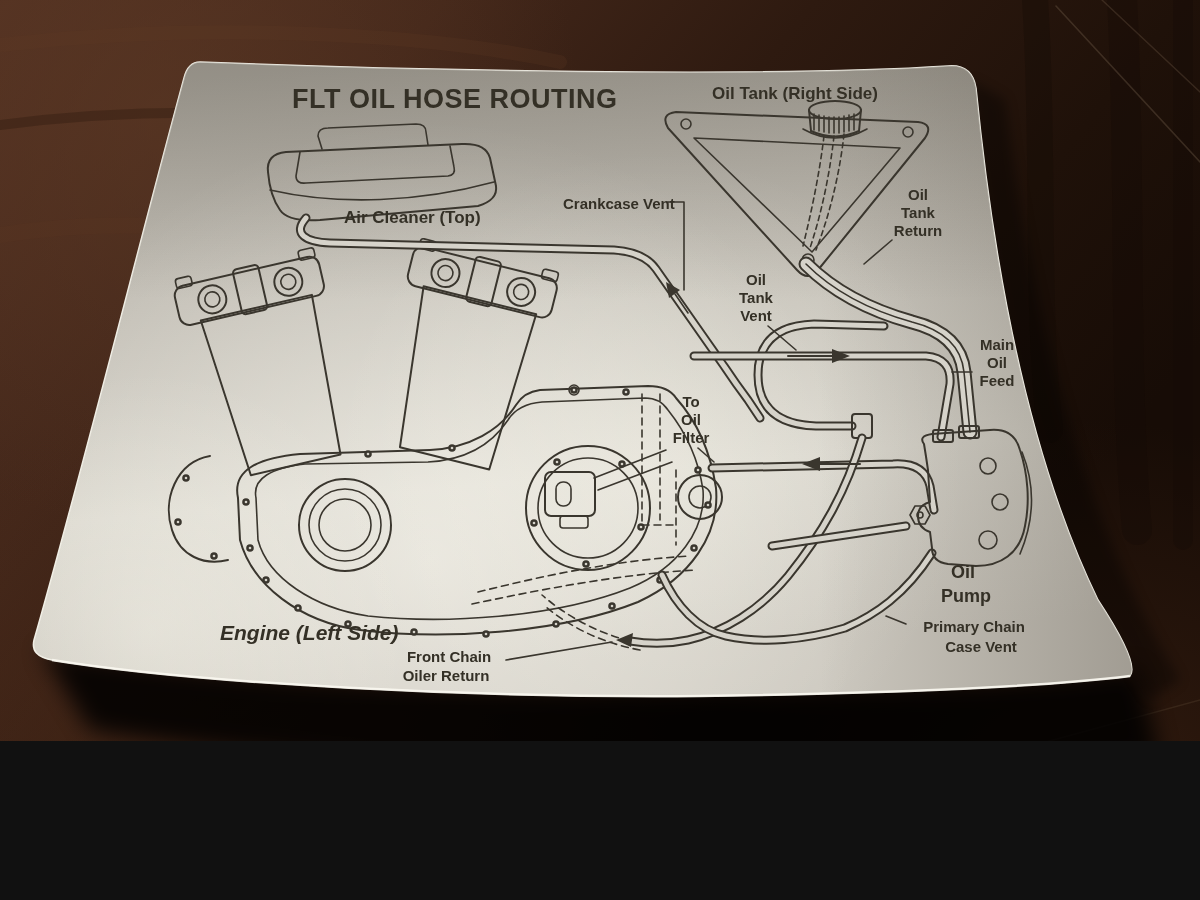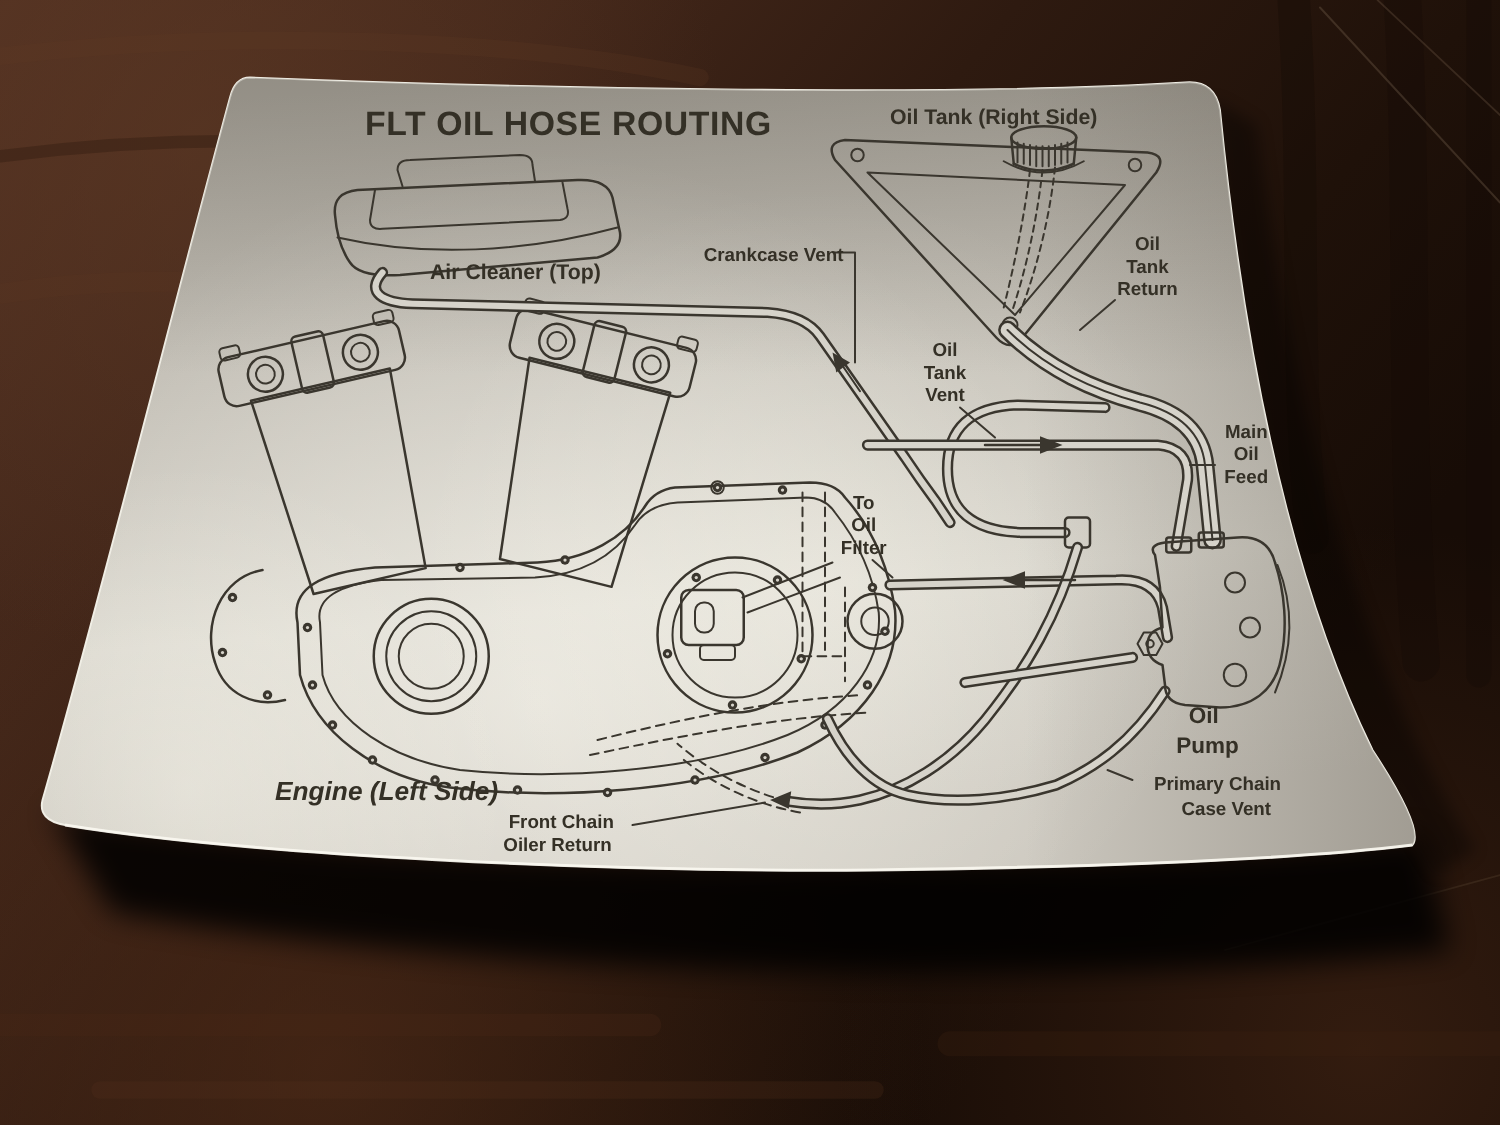--- a/index.html
+++ b/index.html
@@ -1,16 +1,16 @@
 <!DOCTYPE html>
 <html><head>
 <meta charset="utf-8">
 <style>
   html,body{margin:0;padding:0;background:#111;}
-  .stage{width:1200px;height:900px;position:relative;overflow:hidden;}
+  .stage{width:1200px;height:741px;position:relative;overflow:hidden;}
   svg{display:block;}
   .ink{stroke:#3a362e;fill:none;stroke-width:2;stroke-linejoin:round;stroke-linecap:round;}
   .inkthin{stroke:#3a362e;fill:none;stroke-width:1.6;stroke-linejoin:round;stroke-linecap:round;}
   .hoseO{stroke:#3a362e;fill:none;stroke-width:9;stroke-linejoin:round;stroke-linecap:round;}
   .hoseI{stroke:#d6d3ca;fill:none;stroke-width:5;stroke-linejoin:round;stroke-linecap:round;}
   .h3O{stroke:#3a362e;fill:none;stroke-width:15;stroke-linejoin:round;stroke-linecap:round;}
   .h3I{stroke:#d6d3ca;fill:none;stroke-width:11;stroke-linejoin:round;stroke-linecap:round;}
   .dash{stroke-dasharray:7 5;}
   .dash2{stroke-dasharray:5 4;}
   .lbl{font-family:"Liberation Sans","DejaVu Sans",sans-serif;font-weight:bold;fill:#343026;}

